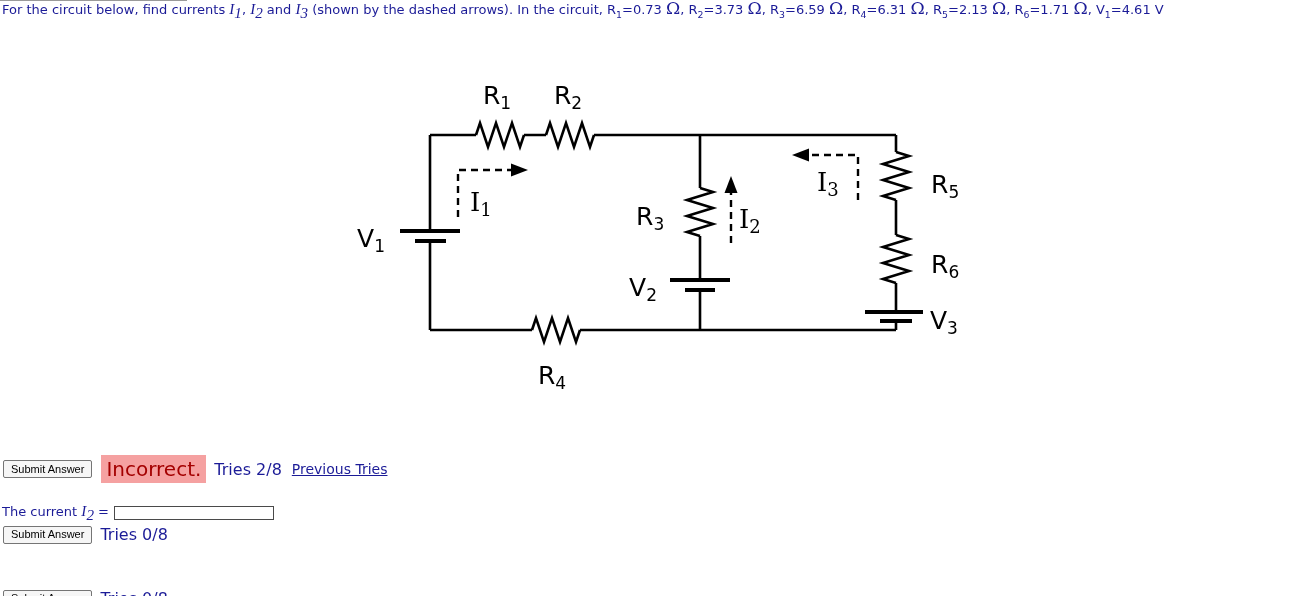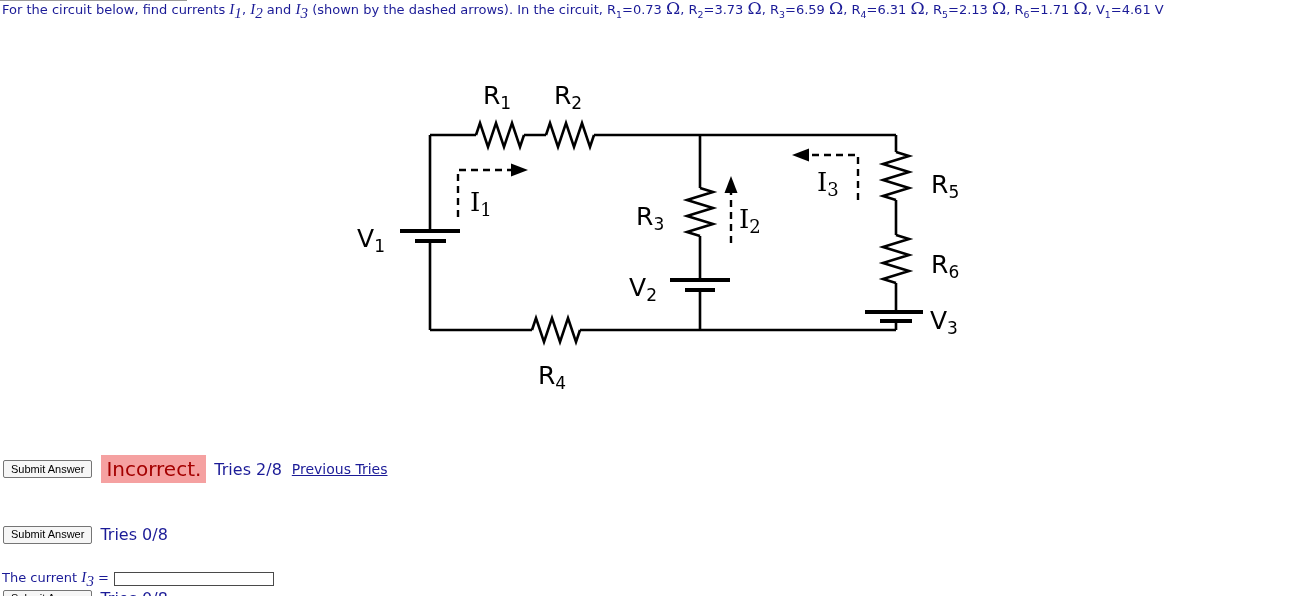--- a/index.html
+++ b/index.html
@@ -102,25 +102,25 @@
     <text class="ilabel" x="477" y="121"><tspan>I</tspan><tspan dy="5" font-size="18">3</tspan></text>
   </svg>
 
   <div class="controls" style="top:455px;">
     <button class="submit-btn">Submit Answer</button>
     <span class="status">Incorrect.</span>
     <span class="tries">Tries 2/8</span>
     <a class="prev">Previous Tries</a>
   </div>
 
+  <div class="ans-label" style="top:503px;">
+    <span><span>The current </span><span class="ivar">I</span><sub class="ivar">2</sub><span> =</span></span><input class="answer-input thin" type="text" value="" style="">
+  </div>
   <div class="controls" style="top:525px;">
     <button class="submit-btn">Submit Answer</button>
     <span class="tries">Tries 0/8</span>
   </div>
 
-  <div class="ans-label" style="top:569px;">
-    <span><span>The current </span><span class="ivar">I</span><sub class="ivar">3</sub><span> =</span></span><input class="answer-input thin" type="text" value="" style="">
-  </div>
   <div class="controls" style="top:589px;">
     <button class="submit-btn">Submit Answer</button>
     <span class="tries">Tries 0/8</span>
   </div>
 </div>
 
 </body></html>

